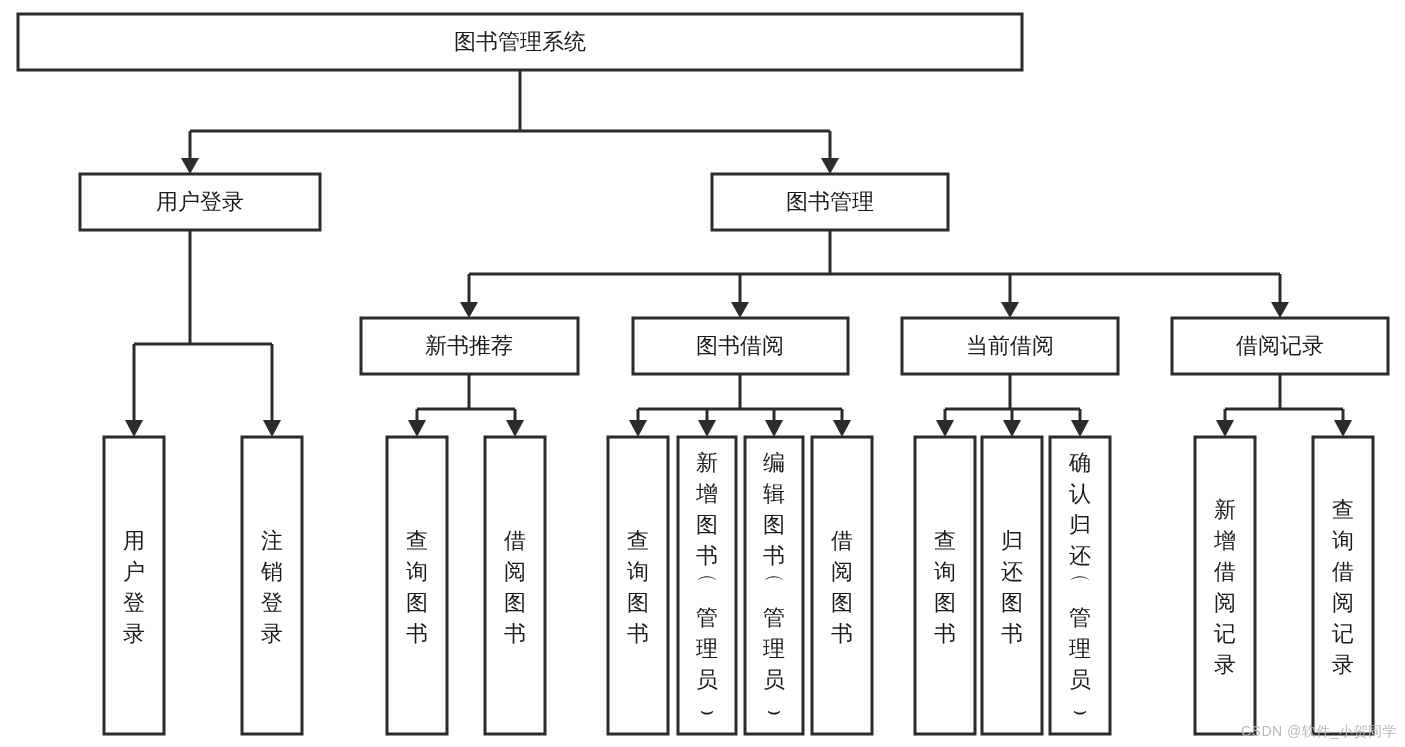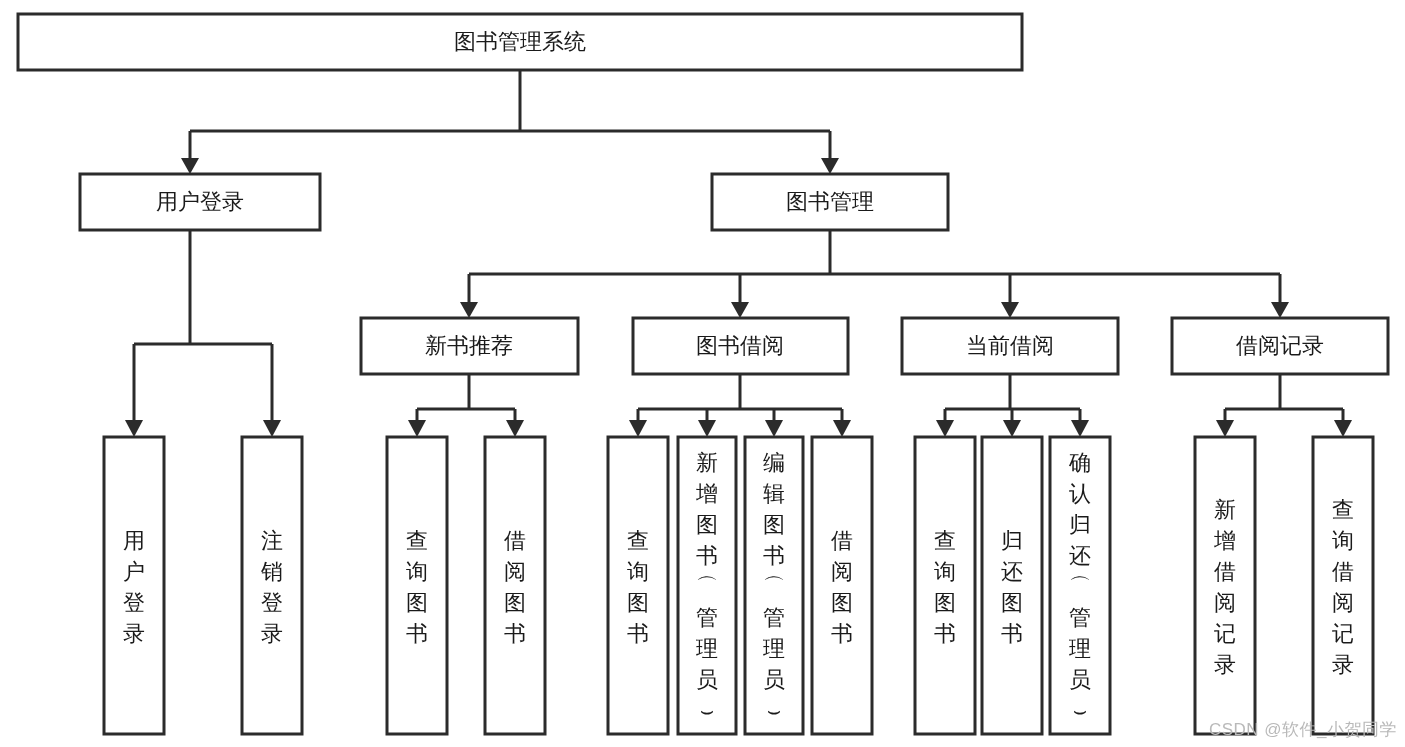--- a/index.html
+++ b/index.html
@@ -50,21 +50,21 @@
     font-family: "Liberation Sans", "DejaVu Sans", sans-serif;
     font-size: 22px;
     fill: #1a1a1a;
     text-anchor: middle;
   }
   .watermark {
     position: absolute;
     right: 8px;
     bottom: 6px;
     font-family: "Liberation Sans", "DejaVu Sans", sans-serif;
-    font-size: 17px;
+    font-size: 14px;
     color: #b9b9b9;
     letter-spacing: 0.5px;
     white-space: nowrap;
     pointer-events: none;
     margin-left: 12px;
   }
 </style>
 </head>
 <body>
 

